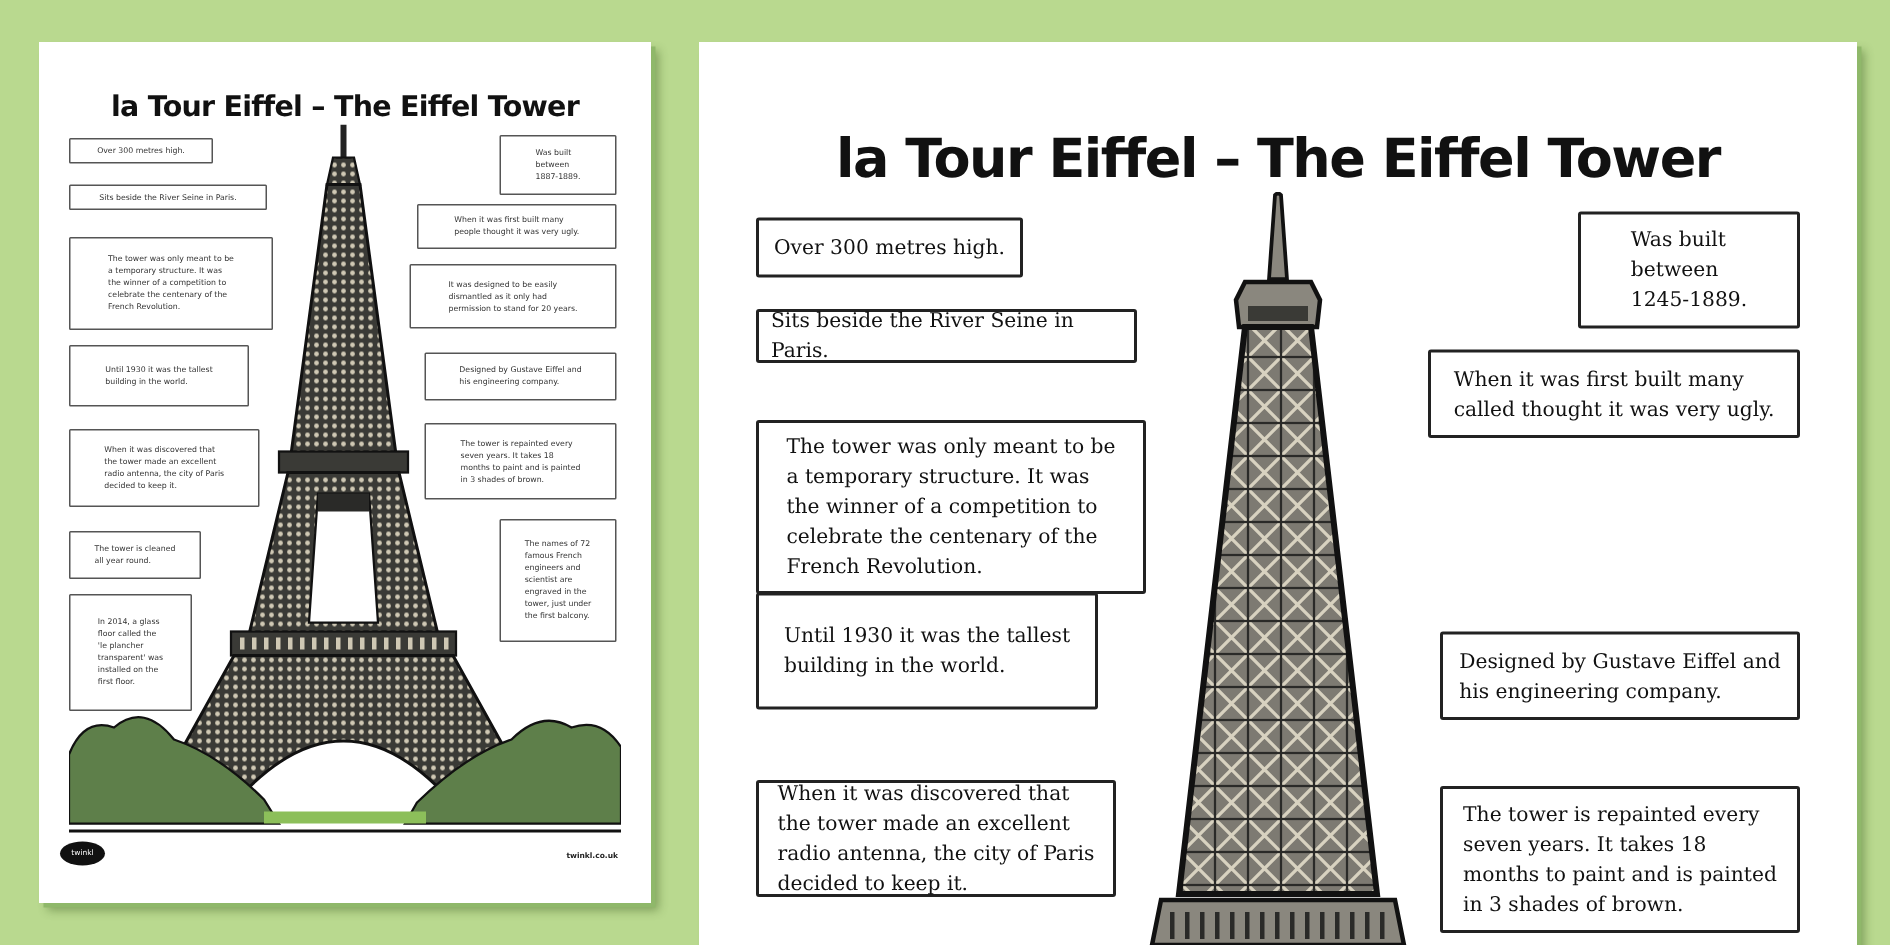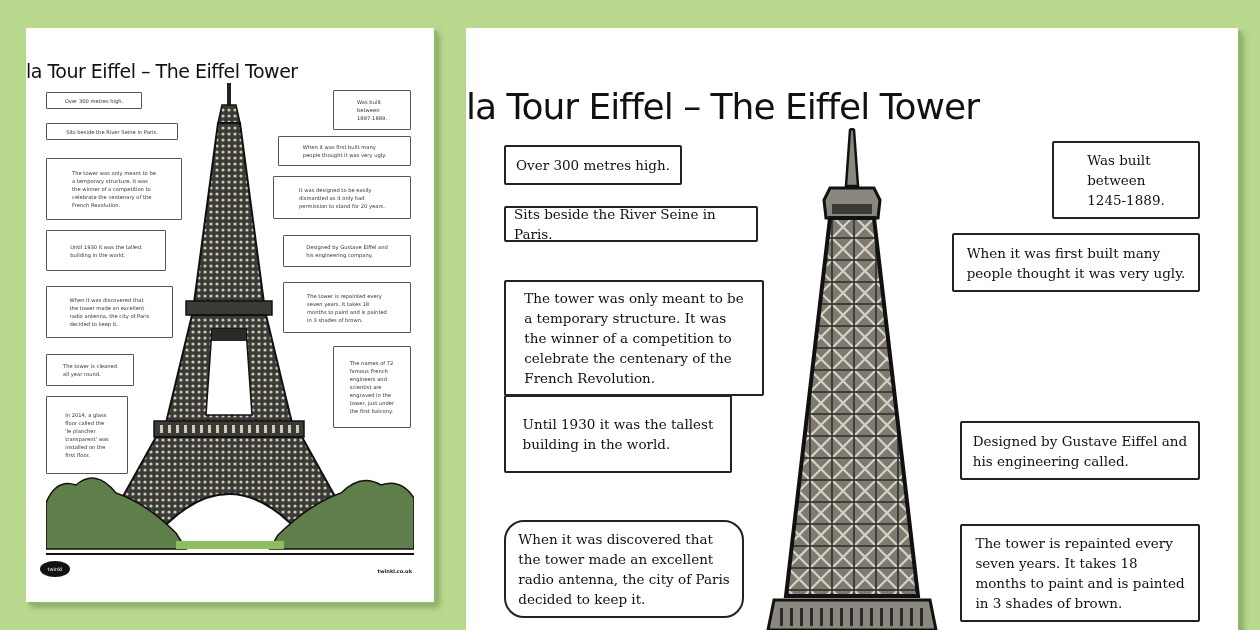--- a/index.html
+++ b/index.html
@@ -10,22 +10,22 @@
     color:#111;
   }
   .page {
     position:absolute; background:#fff;
     box-shadow: 3px 3px 0 #8fb86a, 5px 5px 6px rgba(60,90,30,0.45);
   }
   .page-small { left:26px; top:28px; width:408px; height:574px; }
   .page-large { left:466px; top:28px; width:772px; height:620px; }
 
   .title {
-    position:absolute; font-family:"DejaVu Sans", sans-serif; font-weight:normal;
-    white-space:nowrap; text-align:left; letter-spacing:-0.5px;
+    position:absolute; font-family:"DejaVu Sans", sans-serif; font-weight:bold;
+    white-space:nowrap; text-align:center; letter-spacing:-0.5px;
   }
   .page-small .title { left:0; width:408px; top:32px; font-size:19px; }
   .page-large .title { left:0; width:772px; top:58px; font-size:36px; letter-spacing:-1px; }
 
   .box {
     position:absolute; background:#fff; box-sizing:border-box;
     display:flex; align-items:center; justify-content:center; text-align:left;
     white-space:pre-line;
   }
   .page-large .box {
@@ -153,32 +153,32 @@
 
   <div class="box" style="left:38px;top:117px;width:178px;height:40px;">Over 300 metres high.</div>
   <div class="box" style="left:38px;top:178px;width:254px;height:36px;">Sits beside the River Seine in Paris.</div>
   <div class="box" style="left:38px;top:252px;width:260px;height:116px;">The tower was only meant to be
 a temporary structure. It was
 the winner of a competition to
 celebrate the centenary of the
 French Revolution.</div>
   <div class="box" style="left:38px;top:367px;width:228px;height:78px;">Until 1930 it was the tallest
 building in the world.</div>
-  <div class="box" style="left:38px;top:492px;width:240px;height:98px;border-radius:20px;">When it was discovered that
+  <div class="box" style="left:38px;top:492px;width:240px;height:78px;">When it was discovered that
 the tower made an excellent
 radio antenna, the city of Paris
 decided to keep it.</div>
 
   <div class="box" style="left:586px;top:113px;width:148px;height:78px;">Was built
 between
 1245-1889.</div>
   <div class="box" style="left:486px;top:205px;width:248px;height:59px;">When it was first built many
-people thought it was very ugly.</div>
+called thought it was very ugly.</div>
   <div class="box" style="left:494px;top:393px;width:240px;height:59px;">Designed by Gustave Eiffel and
-his engineering called.</div>
+his engineering company.</div>
   <div class="box" style="left:494px;top:496px;width:240px;height:98px;">The tower is repainted every
 seven years.  It takes 18
 months to paint and is painted
 in 3 shades of brown.</div>
 
   <svg class="tower" style="left:300px;top:100px;" width="180" height="502" viewBox="0 0 180 502">
     <defs>
       <pattern id="lat2" width="22" height="22" patternUnits="userSpaceOnUse">
         <rect width="22" height="22" fill="#7d7a72"></rect>
         <path d="M0,0 L22,22 M22,0 L0,22" stroke="#d8d2c0" stroke-width="2.2"></path>

